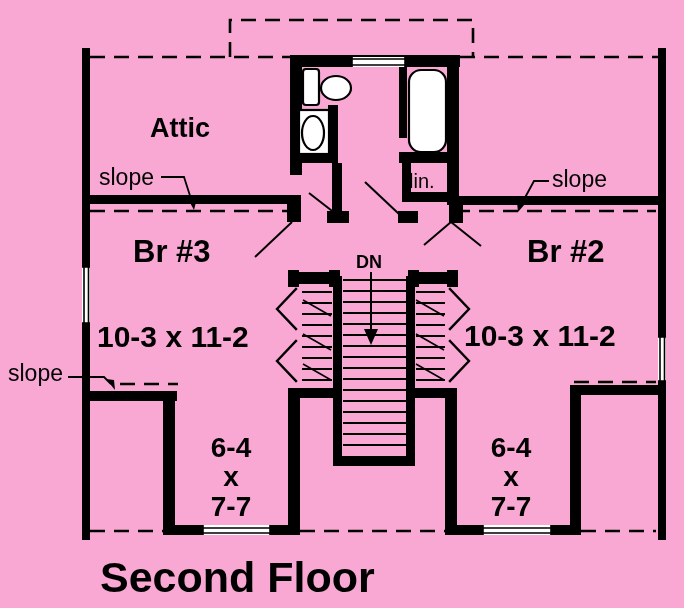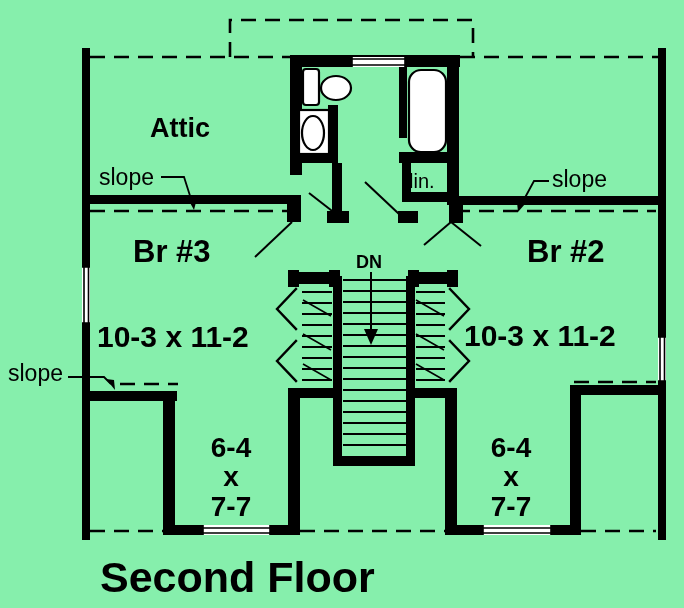--- a/index.html
+++ b/index.html
@@ -1,17 +1,17 @@
 <!DOCTYPE html>
 <html><head>
 <meta charset="utf-8">
 <style>
   html,body{margin:0;padding:0;background:#ffffff;}
   .stage{
-    position:relative;width:684px;height:608px;background:#86efac;
+    position:relative;width:684px;height:608px;background:#f9a8d4;
     font-family:"Liberation Sans", sans-serif;overflow:hidden;
   }
   svg{display:block}
   .ink{fill:#000000;}
   .wall{fill:#000000;stroke:none;}
   .thin{stroke:#000000;stroke-width:1.6;fill:none;}
   .tread{stroke:#000000;stroke-width:1.8;fill:none;}
   .dash{stroke:#000000;stroke-width:2.6;fill:none;stroke-dasharray:15 9;}
   .swing{stroke:#000000;stroke-width:2;fill:none;}
   .chev{stroke:#000000;stroke-width:2.4;fill:none;stroke-linecap:square;}

